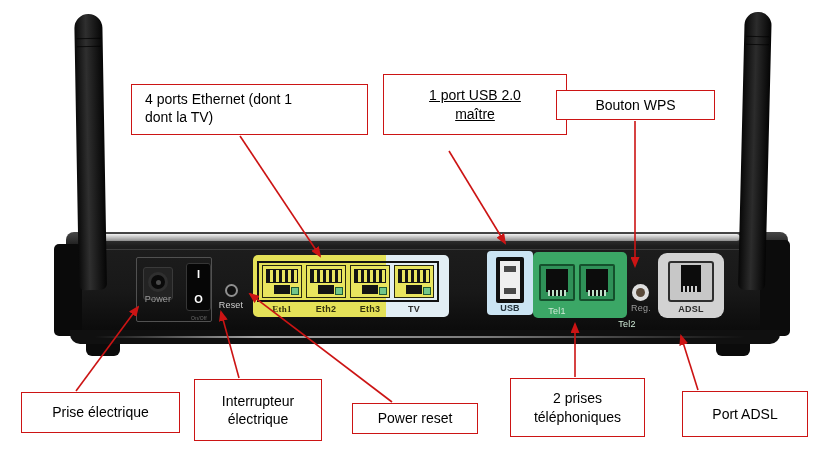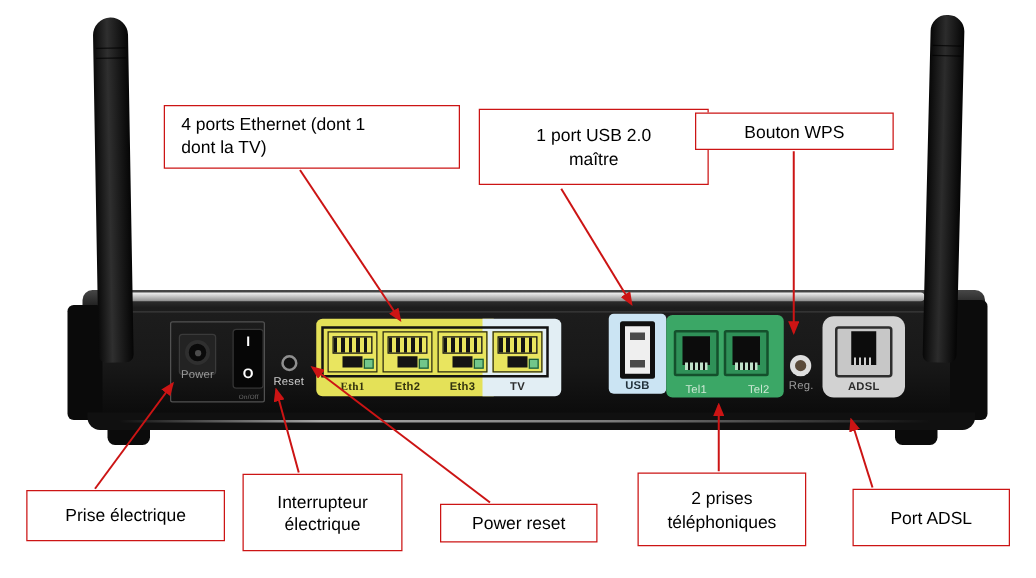--- a/index.html
+++ b/index.html
@@ -4,21 +4,21 @@
 <style>
   html,body{margin:0;padding:0;background:#ffffff;}
   #stage{position:relative;width:829px;height:462px;background:#ffffff;overflow:hidden;
          font-family:"Liberation Sans",sans-serif;}
 
   
   .callout{position:absolute;background:#ffffff;border:1.5px solid #cc1414;color:#000;
            font-size:14px;line-height:1.32;box-sizing:border-box;z-index:30;}
   .callout.center{display:flex;flex-direction:column;align-items:center;justify-content:center;text-align:center;}
   #box-ethernet{left:131px;top:84px;width:237px;height:51px;padding:5px 4px 0 13px;}
-  #box-usb{left:383px;top:87px;width:184px;height:61px;}
+  #box-usb{left:383px;top:74px;width:184px;height:61px;text-decoration:underline;}
   #box-wps{left:556px;top:90px;width:159px;height:30px;}
   #box-prise{left:21px;top:392px;width:159px;height:41px;}
   #box-interrupteur{left:194px;top:379px;width:128px;height:62px;}
   #box-reset{left:352px;top:403px;width:126px;height:31px;}
   #box-tel{left:510px;top:378px;width:135px;height:59px;}
   #box-adsl{left:682px;top:391px;width:126px;height:46px;}
 
   
   #arrows{position:absolute;left:0;top:0;width:829px;height:462px;z-index:25;pointer-events:none;}
 
@@ -83,21 +83,21 @@
   #lbl-usb{left:487px;top:303px;width:46px;color:#23323b;font-weight:bold;}
 
   
   #tel-panel{left:533px;top:252px;width:94px;height:66px;background:#3ba766;border-radius:5px;z-index:9;}
   .rj11{top:264px;width:36px;height:37px;background:#2f9158;border:2px solid #14502c;border-radius:2px;z-index:10;}
   #tel1{left:539px;} #tel2{left:579px;}
   .rj11-in{position:absolute;left:50%;transform:translateX(-50%);top:3px;width:22px;height:23px;background:#0c0c0c;}
   .rj11-teeth{position:absolute;left:50%;transform:translateX(-50%);bottom:3px;width:18px;height:6px;
               background:repeating-linear-gradient(90deg,#bfe0c9 0 2px,#0c0c0c 2px 4px);}
   .tel-lbl{top:306px;width:36px;color:#cfe9d6;}
-  #lbl-tel1{left:539px;} #lbl-tel2{left:589px;}
+  #lbl-tel1{left:539px;} #lbl-tel2{left:609px;margin-top:13px;}
 
   
   #reg-outer{left:632px;top:284px;width:17px;height:17px;border-radius:50%;background:#dedede;z-index:10;}
   #reg-inner{left:636px;top:288px;width:9px;height:9px;border-radius:50%;background:#5a4a3a;z-index:11;}
   #lbl-reg{left:622px;top:303px;width:38px;color:#9b9b9b;}
 
   
   #adsl-patch{left:658px;top:253px;width:66px;height:65px;background:#d2d2d2;border-radius:9px;z-index:9;}
   #adsl-outer{left:668px;top:261px;width:46px;height:41px;background:#c7c7c7;border:2px solid #2e2e2e;border-radius:3px;z-index:10;}
   #adsl-in{left:681px;top:265px;width:20px;height:27px;background:#0c0c0c;z-index:11;}

